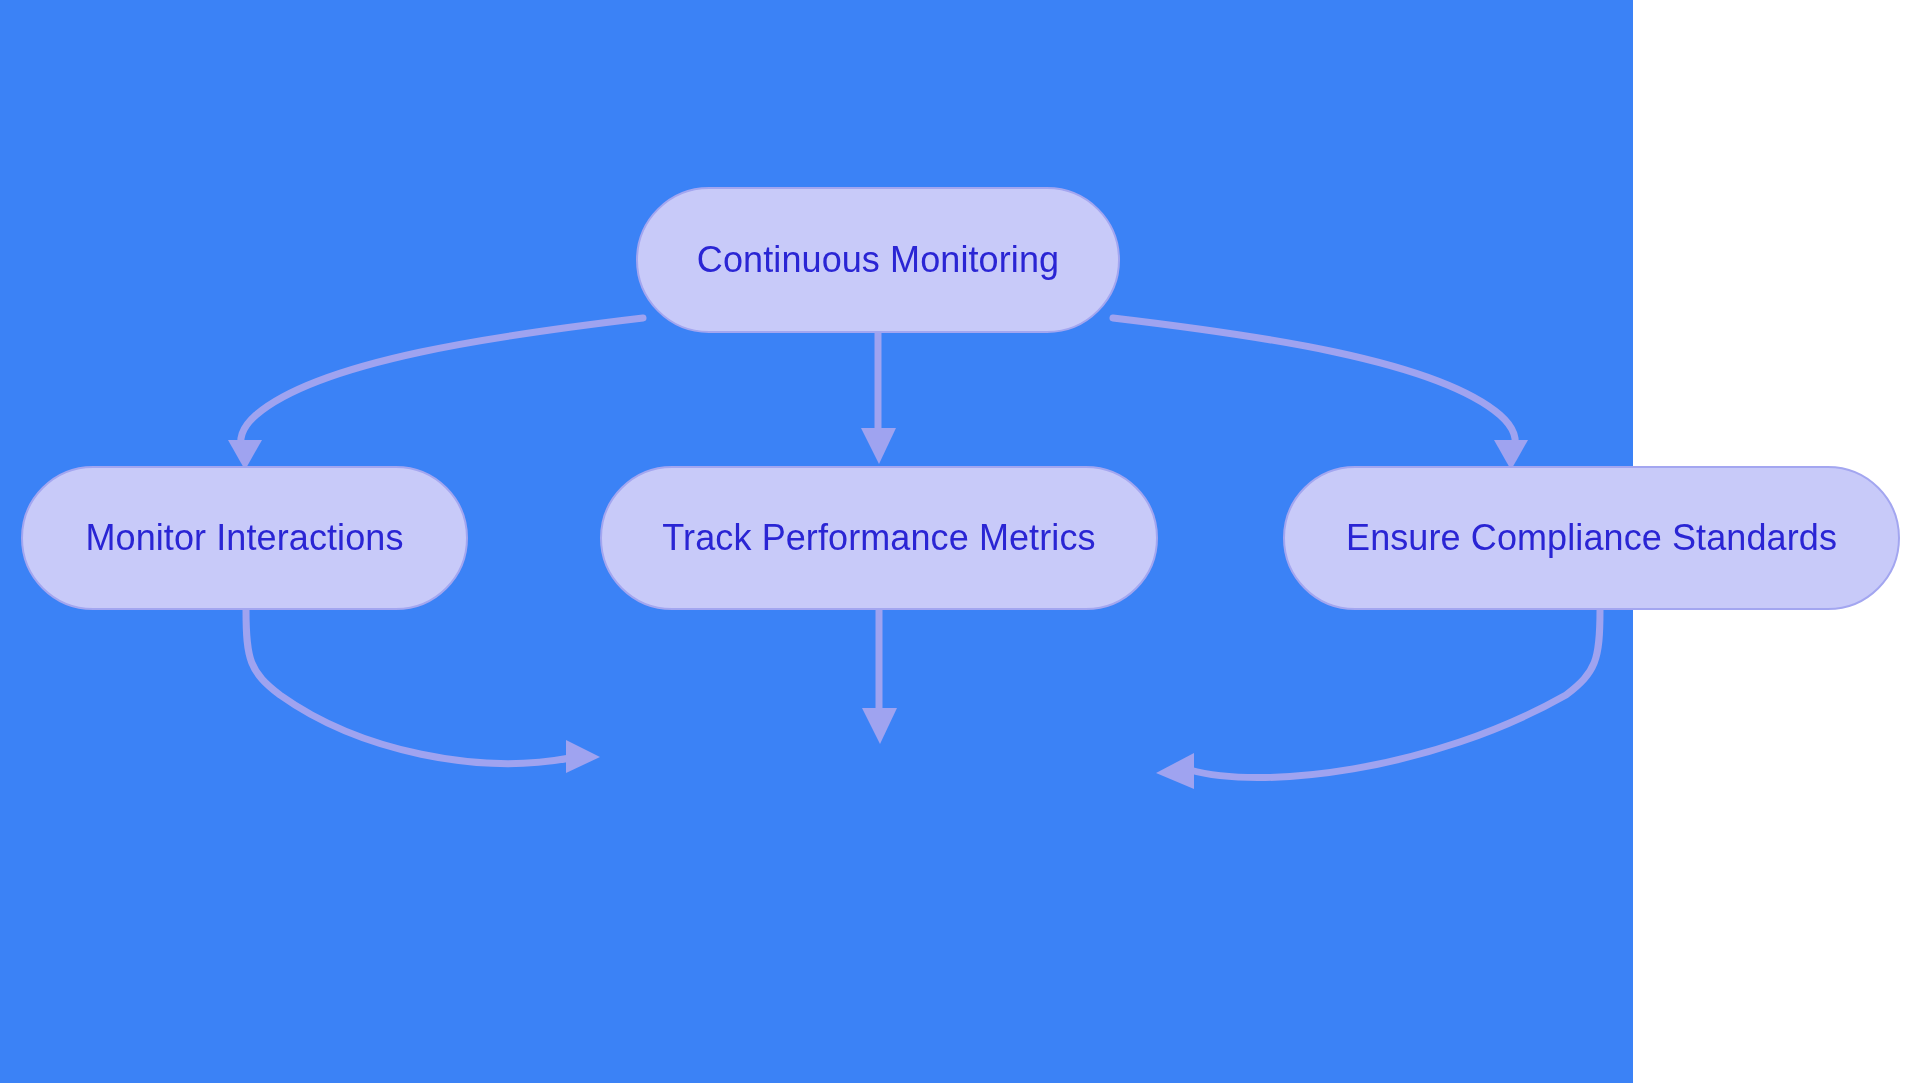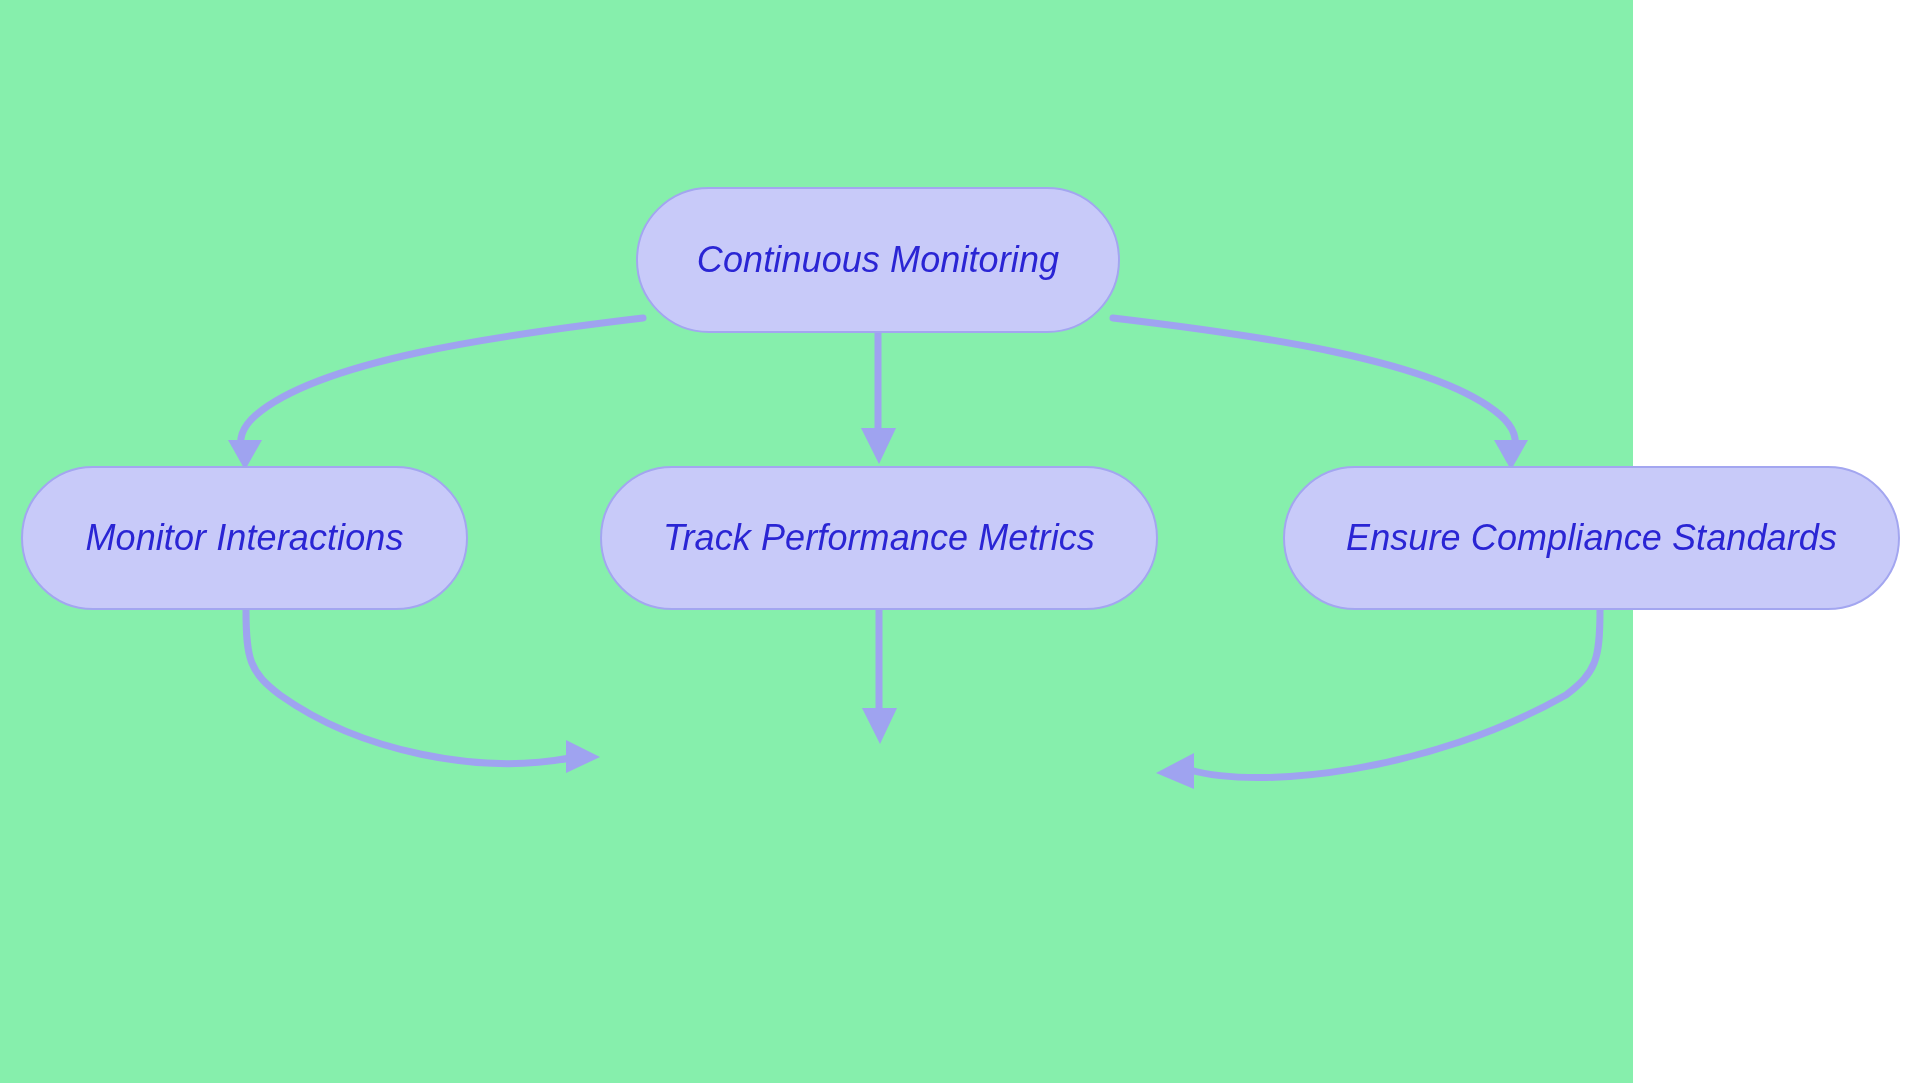--- a/index.html
+++ b/index.html
@@ -11,22 +11,21 @@
   body {
     width: 1920px;
     height: 1083px;
     font-family: "Liberation Sans", "DejaVu Sans", sans-serif;
     overflow: hidden;
   }
   #diagram-root {
     position: relative;
     width: 1633px;
     height: 1083px;
-    background: #86efac;
-    font-style: italic;
+    background: #3b82f6;
   }
   #edge-layer {
     position: absolute;
     top: 0;
     left: 0;
     width: 1920px;
     height: 1083px;
   }
   .node {
     position: absolute;

